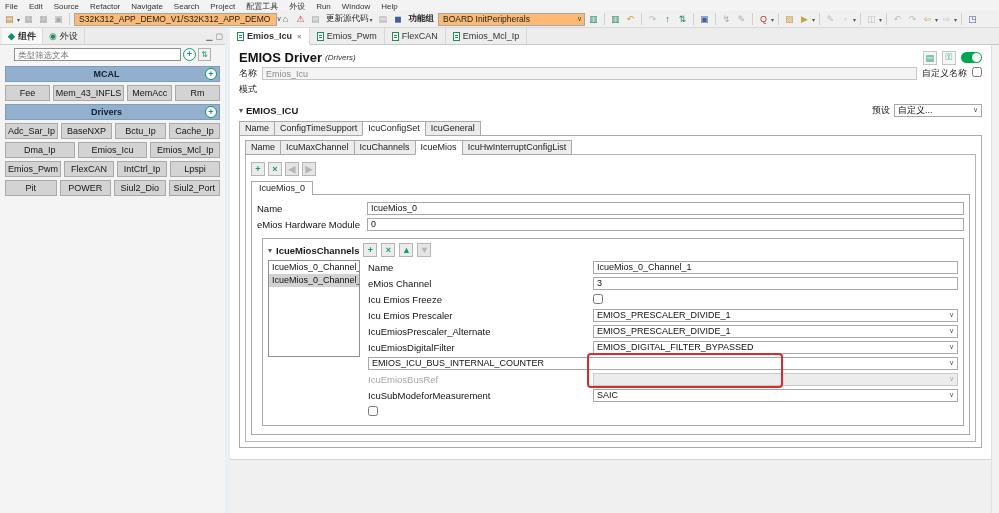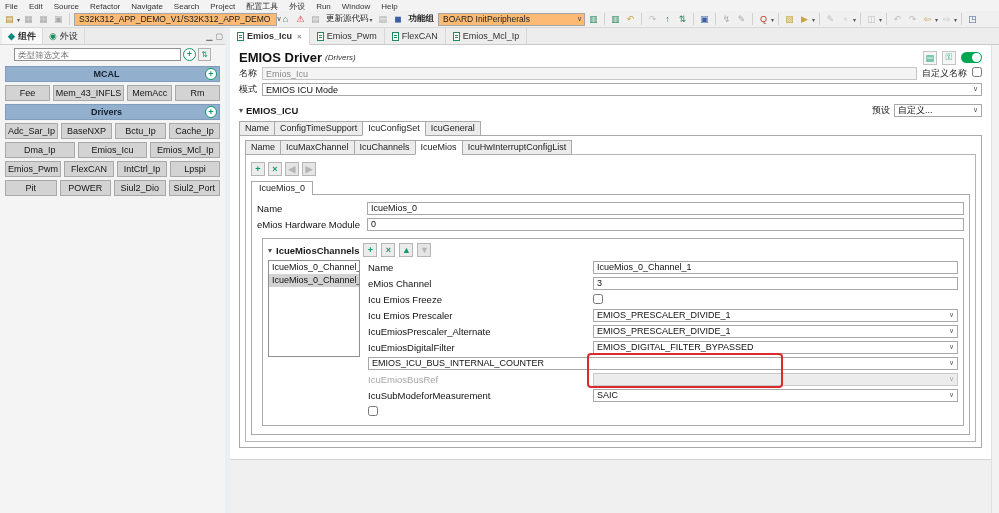--- a/index.html
+++ b/index.html
@@ -284,21 +284,20 @@
 
         <div class="prop-row">
           <span class="prop-label">名称</span>
           <input class="txt" disabled="" value="Emios_Icu" style="">
           <span class="prop-label">自定义名称</span>
           <input type="checkbox" class="cb" style="">
         </div>
 
         <div class="prop-row">
           <span class="prop-label">模式</span>
-          <span class="sel">EMIOS ICU Mode</span>
         </div>
 
         <div class="section-header">
           <span class="chev">▾</span>
           <span class="section-title">EMIOS_ICU</span>
           <span class="preset-wrap">
             <span class="prop-label">预设</span>
             <span class="sel preset-sel">自定义...</span>
           </span>
         </div>

